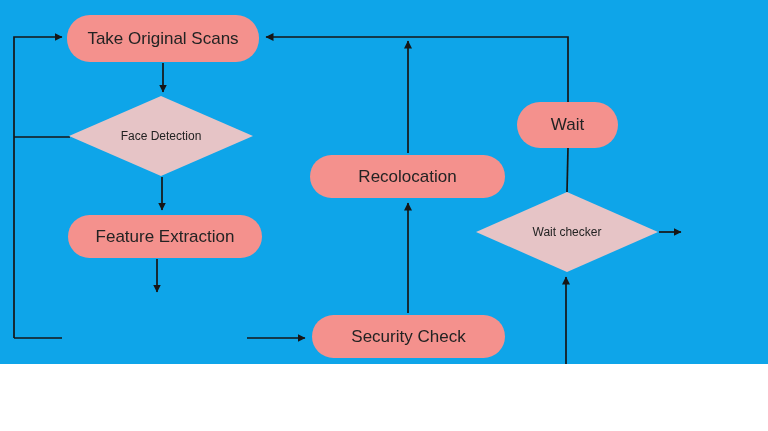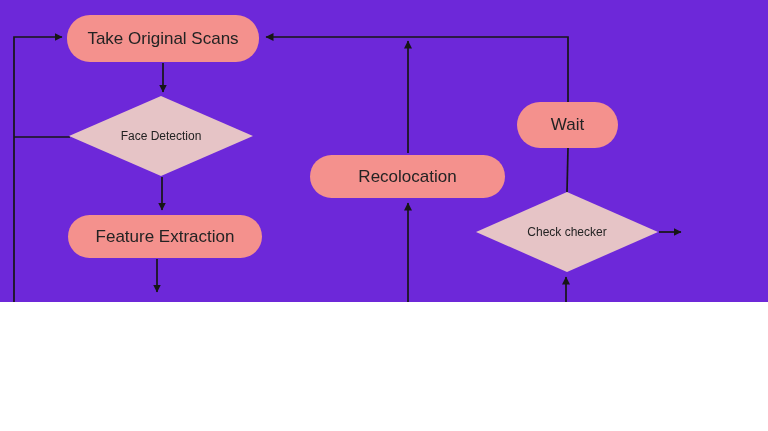--- a/index.html
+++ b/index.html
@@ -1,20 +1,20 @@
 <!DOCTYPE html>
 <html><head>
 <meta charset="utf-8">
 <style>
   html, body { margin: 0; padding: 0; background: #ffffff; }
   .canvas {
     position: relative;
     width: 768px;
-    height: 302px;
-    background: #6d28d9;
+    height: 364px;
+    background: #0ea5e9;
     font-family: "Liberation Sans", sans-serif;
     overflow: hidden;
   }
   svg.wires { position: absolute; left: 0; top: 0; width: 768px; height: 431px; }
   .node {
     position: absolute;
     display: flex;
     align-items: center;
     justify-content: center;
     text-align: center;
@@ -70,27 +70,30 @@
 
   <div class="node dec" style="left:69px; top:96px; width:184px; height:80px;">
     <span>Face Detection</span>
   </div>
 
   <div class="node proc" style="left:68px; top:215px; width:194px; height:43px;">
     <span>Feature Extraction</span>
   </div>
 
 
+  <div class="node proc" style="left:312px; top:315px; width:193px; height:43px;">
+    <span>Security Check</span>
+  </div>
 
   <div class="node proc" style="left:517px; top:102px; width:101px; height:46px;">
     <span>Wait</span>
   </div>
 
   <div class="node proc" style="left:310px; top:155px; width:195px; height:43px;">
     <span>Recolocation</span>
   </div>
 
   <div class="node dec" style="left:476px; top:192px; width:182px; height:80px;">
-    <span>Check checker</span>
+    <span>Wait checker</span>
   </div>
 
 
 </div>
 
 </body></html>

